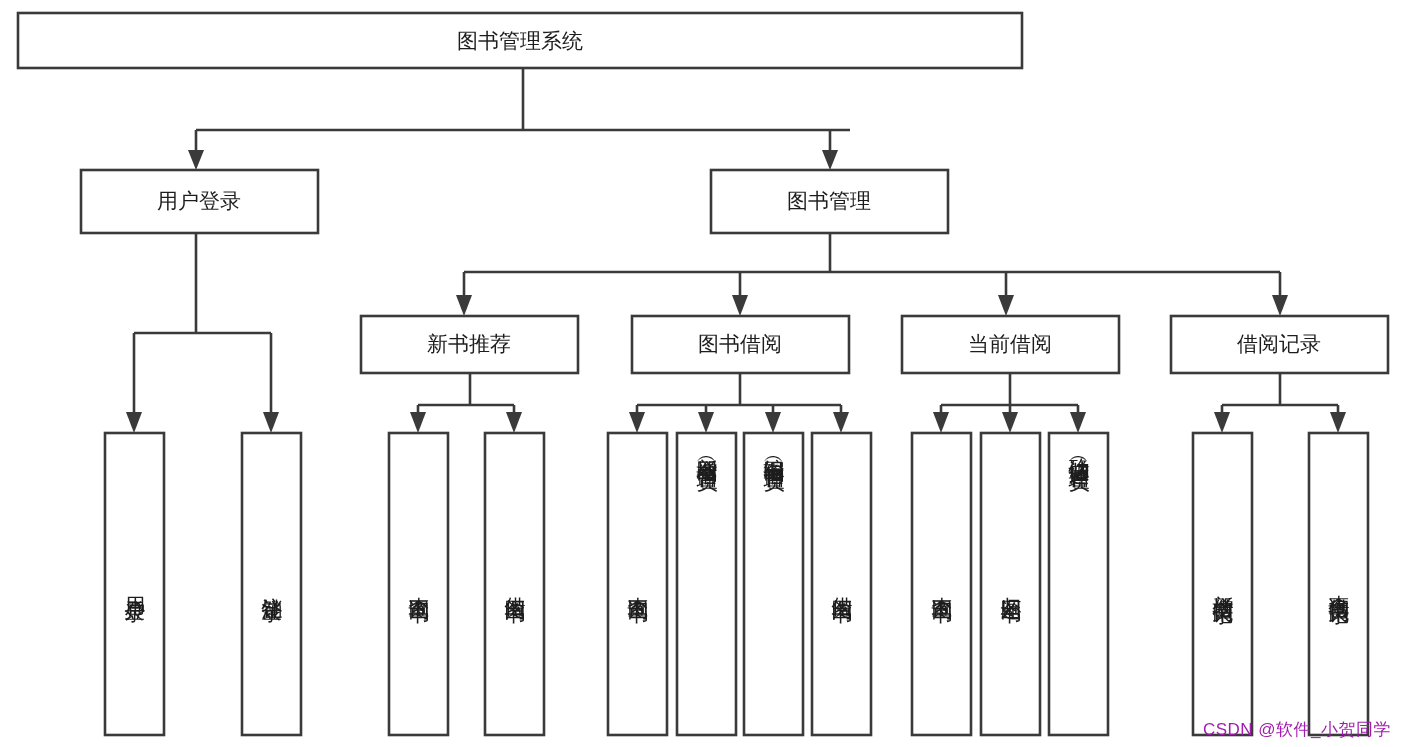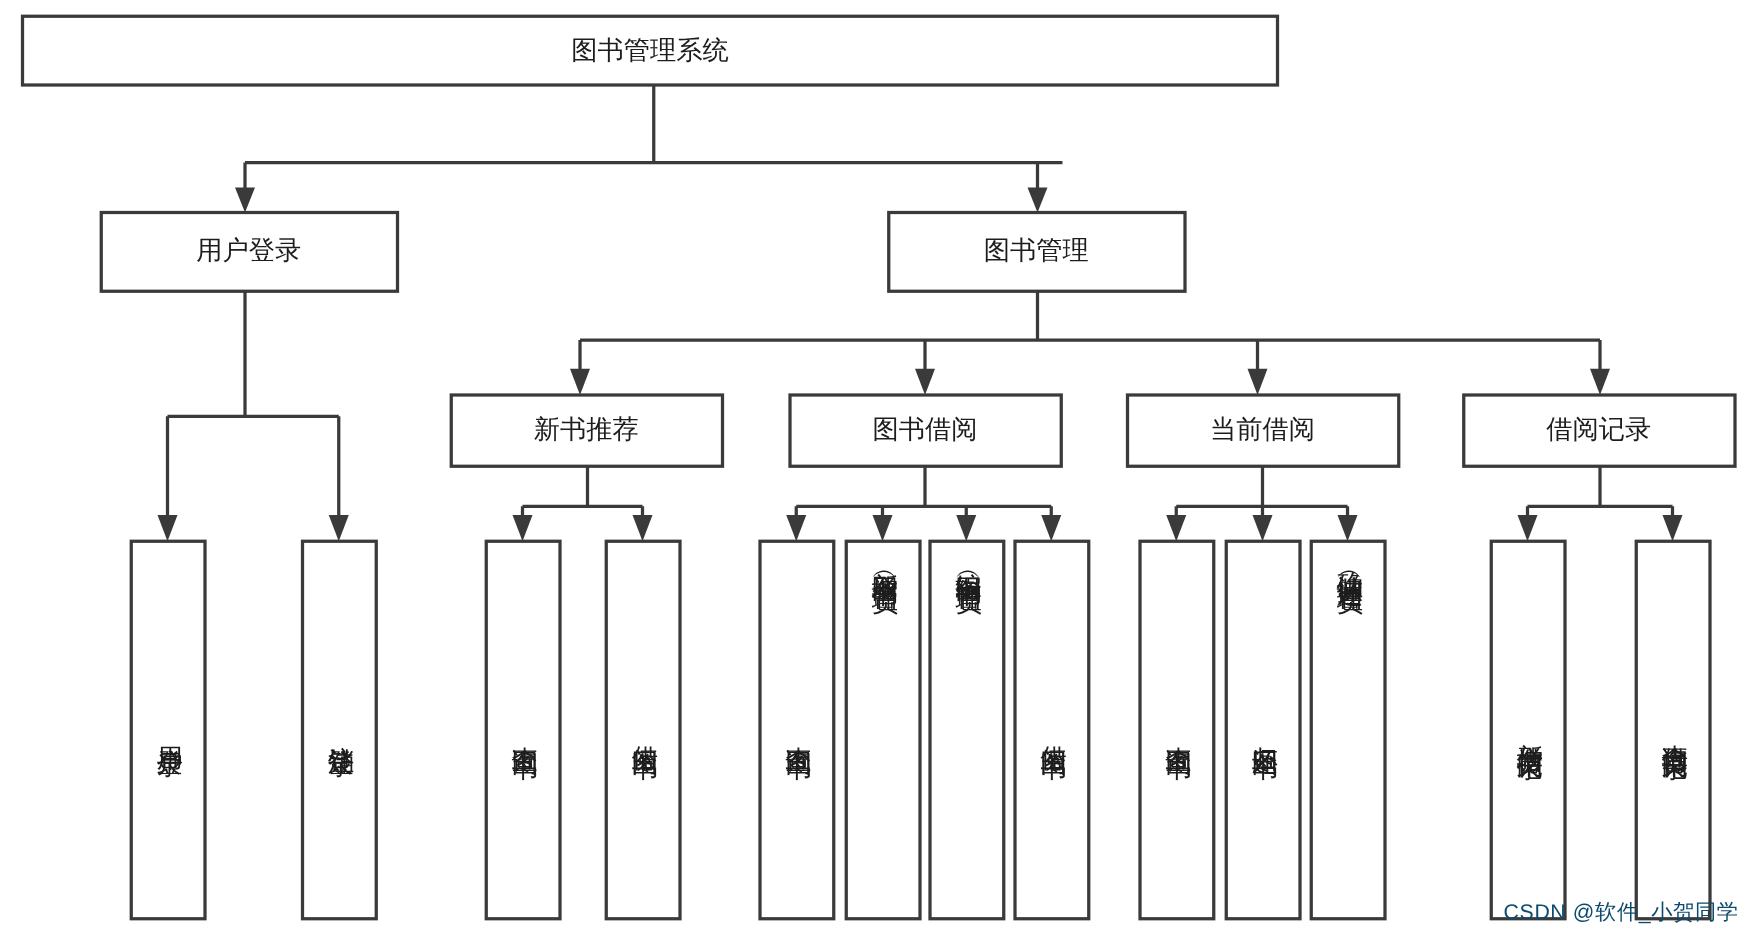--- a/index.html
+++ b/index.html
@@ -68,21 +68,21 @@
     letter-spacing: 2px;
     white-space: nowrap;
     text-align: center;
   }
   .watermark {
     position: absolute;
     right: 14px;
     bottom: 6px;
     font-family: "Liberation Sans", "DejaVu Sans", sans-serif;
     font-size: 17px;
-    color: #0c4a6e;
+    color: #a21caf;
     white-space: nowrap;
     letter-spacing: 0.5px;
   }
 </style>
 </head>
 <body>
 
 <div id="diagram-root">
 
   <svg class="flow" viewBox="0 0 1405 747" xmlns="http://www.w3.org/2000/svg">

